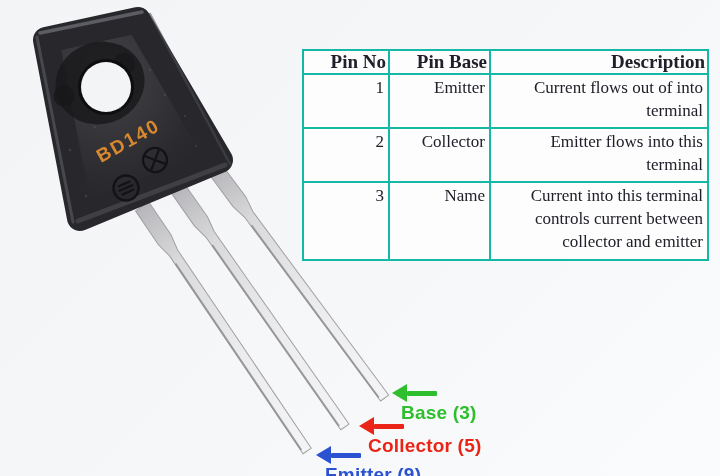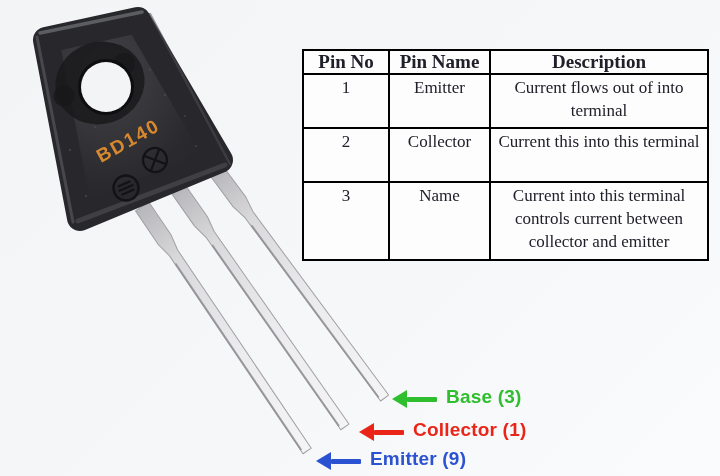--- a/index.html
+++ b/index.html
@@ -11,33 +11,33 @@
   .photo-svg{position:absolute;left:0;top:0;}
 
   
   .pin-table{
     position:absolute;left:302px;top:49px;width:405px;
     border-collapse:collapse;table-layout:fixed;
     font-family:"Liberation Serif",serif;color:#20202a;
     background:#fdfdfd;
   }
   .pin-table th,.pin-table td{
-    border:2px solid #000000;text-align:center;vertical-align:top;
+    border:2px solid #14b8a6;text-align:right;vertical-align:top;
     padding:1px 4px;
   }
   .pin-table th{
     font-size:19px;font-weight:bold;height:22px;vertical-align:middle;padding:0 2px;
   }
   .pin-table td{font-size:17px;line-height:23px;}
   .row-a td{height:50px;}
   .row-b td{height:50px;}
   .row-c td{height:74px;}
 
   
-  .pointer{position:absolute;display:flex;align-items:flex-end;height:24px;}
+  .pointer{position:absolute;display:flex;align-items:flex-start;height:24px;flex-direction:column;}
   .arrow{display:flex;align-items:center;}
   .arrow-head{
     width:0;height:0;
     border-top:9px solid transparent;border-bottom:9px solid transparent;
     border-right:15px solid;
   }
   .arrow-shaft{width:30px;height:5px;background:currentColor;border-radius:1px;}
   .pointer-label{
     margin-left:9px;font-weight:bold;font-size:19px;white-space:nowrap;
     letter-spacing:0.2px;
@@ -122,34 +122,34 @@
 
   <table class="pin-table">
     <colgroup>
         <col style="width:86px">
         <col style="width:101px">
         <col style="width:218px">
       </colgroup>
     <thead>
       <tr>
         <th>Pin No</th>
-        <th>Pin Name</th>
+        <th>Pin Base</th>
         <th>Description</th>
       </tr>
     </thead>
     <tbody>
       <tr class="row-a">
         <td>1</td>
         <td>Emitter</td>
         <td>Current flows out of into terminal</td>
       </tr>
       <tr class="row-b">
         <td>2</td>
         <td>Collector</td>
-        <td>Current this into this terminal</td>
+        <td>Emitter flows into this terminal</td>
       </tr>
       <tr class="row-c">
         <td>3</td>
         <td>Name</td>
         <td>Current into this terminal controls current between collector and emitter</td>
       </tr>
     </tbody>
   </table>
 
   <div class="pointer pointer-base" style="color: rgb(47, 190, 46);">
@@ -158,21 +158,21 @@
       <span class="arrow-shaft"></span>
     </span>
     <span class="pointer-label">Base (3)</span>
   </div>
 
   <div class="pointer pointer-collector" style="color: rgb(234, 37, 23);">
     <span class="arrow">
       <span class="arrow-head"></span>
       <span class="arrow-shaft"></span>
     </span>
-    <span class="pointer-label">Collector (1)</span>
+    <span class="pointer-label">Collector (5)</span>
   </div>
 
   <div class="pointer pointer-emitter" style="color: rgb(43, 83, 209);">
     <span class="arrow">
       <span class="arrow-head"></span>
       <span class="arrow-shaft"></span>
     </span>
     <span class="pointer-label">Emitter (9)</span>
   </div>
 

